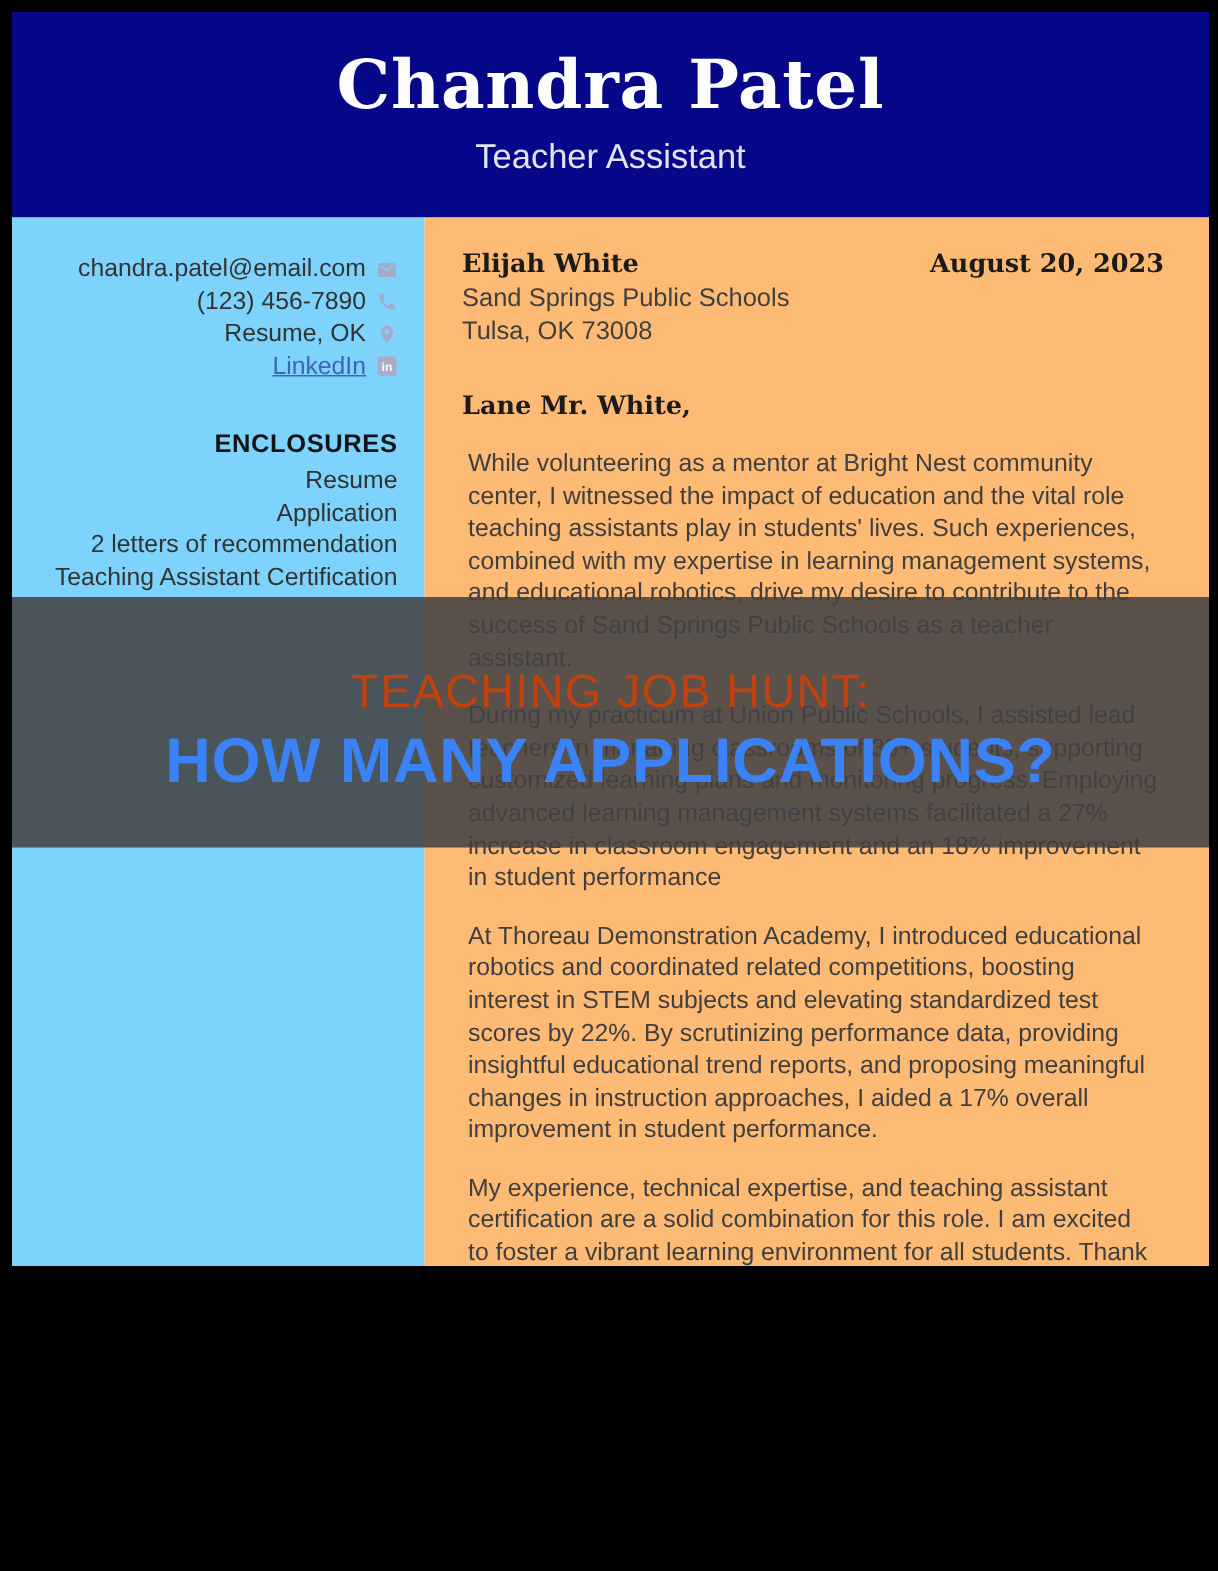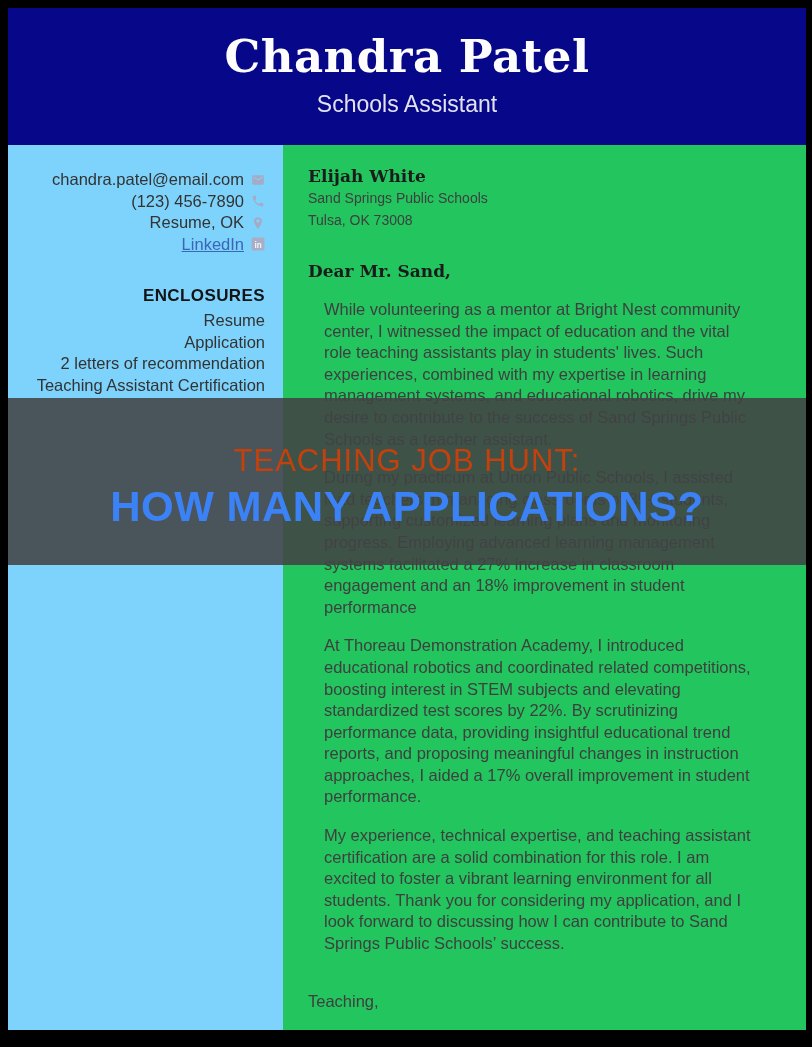--- a/index.html
+++ b/index.html
@@ -7,21 +7,21 @@
 
   .frame {
     position:relative;
     width:812px; height:1047px;
     background:#000;
     font-family:"Liberation Sans", sans-serif;
     overflow:hidden;
   }
   .inner {
     position:absolute; left:8px; top:8px;
-    width:798px; height:1022px;
+    width:798px; height:836px;
     background:#ffffff;
     overflow:hidden;
   }
 
   
   .header {
     height:137px;
     background:#07078a;
     text-align:center;
     padding-top:24px;
@@ -75,38 +75,38 @@
   }
   .enclosure-item {
     font-size:16.5px; line-height:21.5px;
     color:#333333;
     text-align:right;
   }
 
   
   .main {
     flex:1;
-    background:#22c55e;
+    background:#fdba74;
     padding:20px 30px 0 25px;
   }
   .letter-meta { display:flex; justify-content:space-between; }
   .recipient-name, .salutation, .signature, .letter-date {
     font-family:"DejaVu Serif", serif;
     font-weight:bold;
     font-size:17px;
     color:#1b1b1b;
   }
   .recipient-name { line-height:23px; }
-  .recipient-line { font-size:14px; line-height:21.5px; color:#3f3f3f; }
+  .recipient-line { font-size:17px; line-height:21.5px; color:#3f3f3f; }
   .letter-date { line-height:23px; }
   .salutation { margin-top:29px; line-height:23px; }
   .para {
     font-size:16.5px; line-height:21.6px;
     color:#3f3f3f;
-    margin:16px 16px 0;
+    margin:16px 4px 0;
   }
   .closing { margin-top:36px; font-size:16.5px; line-height:21.5px; color:#3f3f3f; }
   .signature { margin-top:21px; line-height:23px; }
 
   
   .banner-overlay {
     position:absolute; left:0; top:390px;
     width:798px; height:167px;
     background:rgba(66,66,68,0.88);
     display:flex; flex-direction:column;
@@ -129,21 +129,21 @@
   }
 </style>
 </head>
 <body>
 
 <div class="frame">
   <div class="inner">
 
     <div class="header">
       <div class="header-name">Chandra Patel</div>
-      <div class="header-title">Schools Assistant</div>
+      <div class="header-title">Teacher Assistant</div>
     </div>
 
     <div class="content">
 
       <div class="sidebar">
 
         <div class="contact-row">
           <span>chandra.patel@email.com</span>
           <span class="icon">
             <svg viewBox="0 0 24 24">
@@ -187,23 +187,24 @@
         <div class="enclosure-item">Teaching Assistant Certification</div>
       </div>
 
       <div class="main">
         <div class="letter-meta">
           <div>
             <div class="recipient-name">Elijah White</div>
             <div class="recipient-line">Sand Springs Public Schools</div>
             <div class="recipient-line">Tulsa, OK 73008</div>
           </div>
-        </div>
-
-        <div class="salutation">Dear Mr. Sand,</div>
+          <div class="letter-date">August 20, 2023</div>
+        </div>
+
+        <div class="salutation">Lane Mr. White,</div>
 
         <p class="para">While volunteering as a mentor at Bright Nest community center, I witnessed the impact of education and the vital role teaching assistants play in students' lives. Such experiences, combined with my expertise in learning management systems, and educational robotics, drive my desire to contribute to the success of Sand Springs Public Schools as a teacher assistant.</p>
         <p class="para" style="margin-top:17px;">During my practicum at Union Public Schools, I assisted lead teachers in managing classrooms of 35+ students, supporting customized learning plans and monitoring progress. Employing advanced learning management systems facilitated a 27% increase in classroom engagement and an 18% improvement in student performance</p>
         <p class="para" style="margin-top:17px;">At Thoreau Demonstration Academy, I introduced educational robotics and coordinated related competitions, boosting interest in STEM subjects and elevating standardized test scores by 22%. By scrutinizing performance data, providing insightful educational trend reports, and proposing meaningful changes in instruction approaches, I aided a 17% overall improvement in student performance.</p>
         <p class="para" style="margin-top:17px;">My experience, technical expertise, and teaching assistant certification are a solid combination for this role. I am excited to foster a vibrant learning environment for all students. Thank you for considering my application, and I look forward to discussing how I can contribute to Sand Springs Public Schools’ success.</p>
 
         <div class="closing">Teaching,</div>
         <div class="signature">Chandra Patel</div>
       </div>
     </div>

